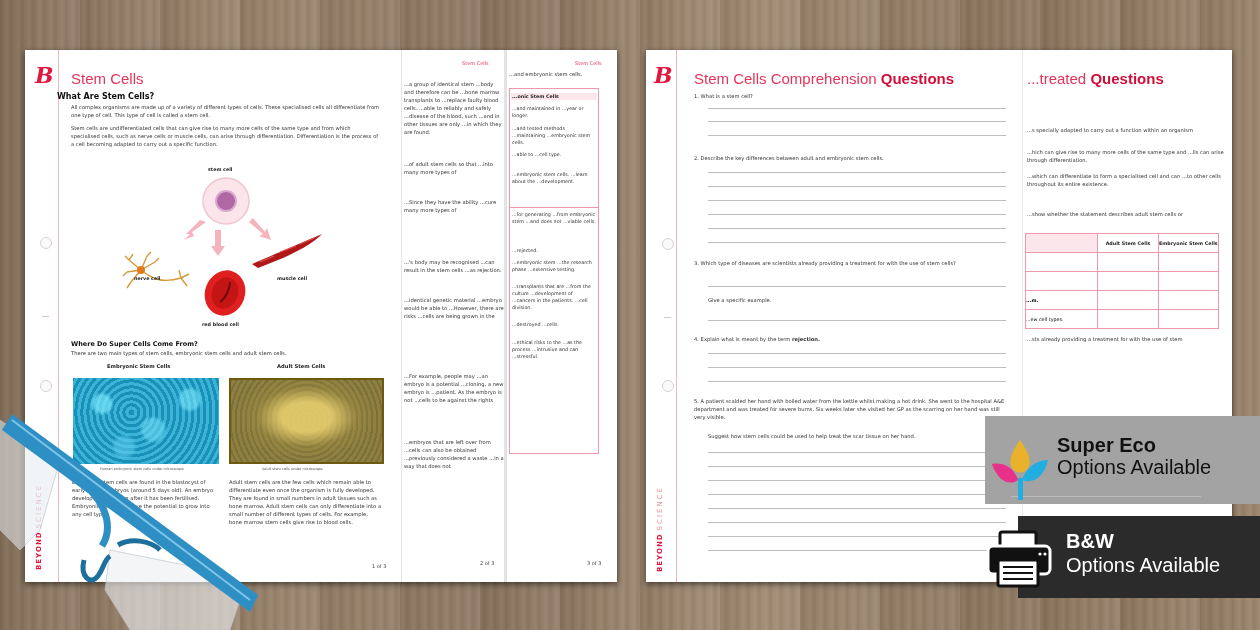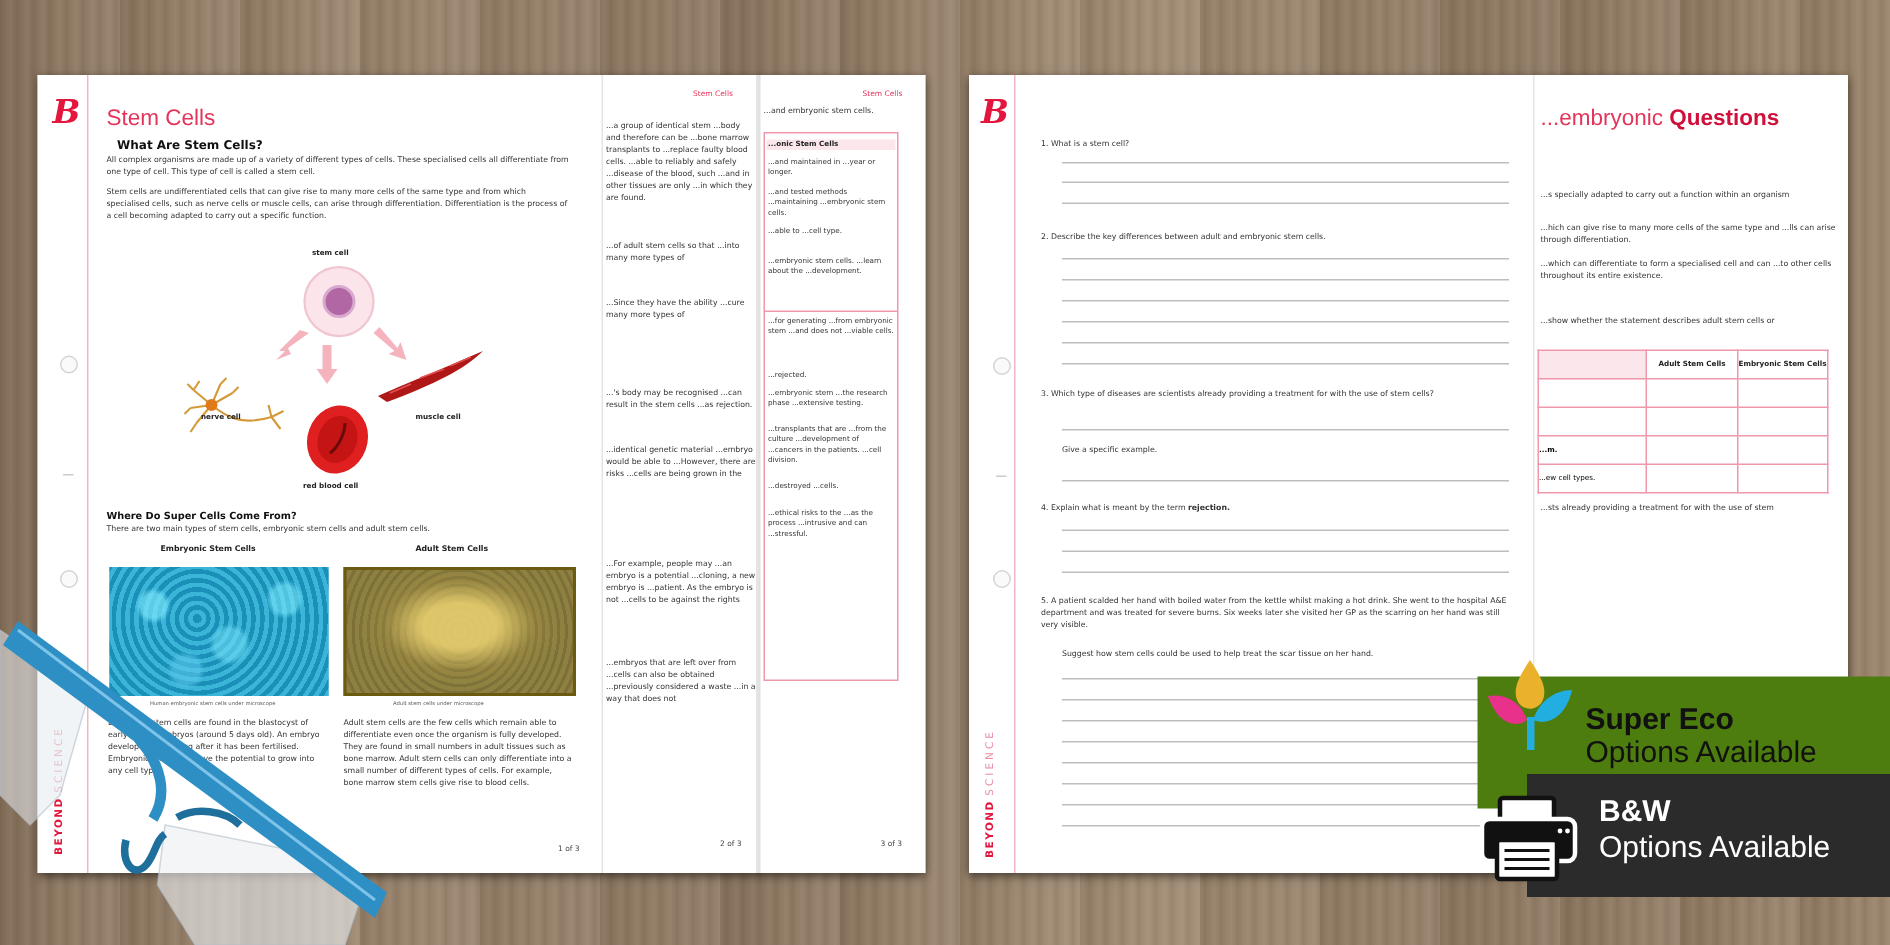--- a/index.html
+++ b/index.html
@@ -53,21 +53,21 @@
       #817339;
   }
   .q-line { position: absolute; height: 1px; background: #bdbdbd; }
   .tbl { position: absolute; border-collapse: collapse; font-size: 4.8px; }
   .tbl td { border: 1px solid #ef98ab; height: 19px; }
   .tbl .hd { background: #fbe7eb; }
 
   .side-table { position: absolute; left: 508px; top: 88px; width: 90px; height: 366px; border: 1px solid #ef98ab; }
 
   .badge-eco {
-    position: absolute; left: 985px; top: 451px; width: 275px; height: 88px; background: #4d7c0f;
+    position: absolute; left: 985px; top: 416px; width: 275px; height: 88px; background: #a3a3a3;
   }
   .badge-eco .t1 { position: absolute; left: 72px; top: 18px; font-size: 20px; font-weight: bold; color: #111; font-family: "Liberation Sans", sans-serif; }
   .badge-eco .t2 { position: absolute; left: 72px; top: 40px; font-size: 20px; color: #111; font-family: "Liberation Sans", sans-serif; }
   .badge-bw {
     position: absolute; left: 1018px; top: 516px; width: 242px; height: 82px; background: #2b2b2b;
   }
   .badge-bw .t1 { position: absolute; left: 48px; top: 14px; font-size: 20px; font-weight: bold; color: #fff; font-family: "Liberation Sans", sans-serif; }
   .badge-bw .t2 { position: absolute; left: 48px; top: 38px; font-size: 20px; color: #fff; font-family: "Liberation Sans", sans-serif; }
   .printer-icon { position: absolute; left: 984px; top: 530px; }
   .eco-icon { position: absolute; left: 990px; top: 438px; }
@@ -114,21 +114,21 @@
     <div class="margin-line" style="left:33px;"></div>
     <div class="logo-b" style="left:10px; top:14px;">B</div>
     <div class="hole" style="left:15px; top:187px;"></div>
     <div class="dash" style="left:17px; top:266px;"></div>
     <div class="hole" style="left:15px; top:330px;"></div>
     <div class="brand-vert" style="left:10px; top:520px;">
       <span>BEYOND</span><span class="sub">SCIENCE</span>
     </div>
 
     <div class="title" style="left:46px; top:20px;">Stem Cells</div>
-    <div class="h2" style="left:53px; top:42px;text-align:right;">What Are Stem Cells?</div>
+    <div class="h2" style="left:32px; top:42px;text-align:right;">What Are Stem Cells?</div>
     <div class="para" style="left:46px; top:53px; width:310px;">All complex organisms are made up of a variety of different types of cells. These specialised cells all differentiate from one type of cell. This type of cell is called a stem cell.</div>
     <div class="para" style="left:46px; top:74px; width:310px;">Stem cells are undifferentiated cells that can give rise to many more cells of the same type and from which specialised cells, such as nerve cells or muscle cells, can arise through differentiation. Differentiation is the process of a cell becoming adapted to carry out a specific function.</div>
 
     <div class="cell-label" style="left:183px; top:117px;">stem cell</div>
     <svg style="position:absolute; left:176px; top:126px;" width="50" height="50" viewBox="0 0 50 50">
       <circle cx="25" cy="25" r="23" fill="#fbe4ea" stroke="#f0c6d0" stroke-width="1.5"></circle>
       <circle cx="25" cy="25" r="10" fill="#b067a4" stroke="#d9a8cf" stroke-width="2"></circle>
     </svg>
     <svg style="position:absolute; left:155px; top:168px;" width="80" height="50" viewBox="0 0 80 50">
       <path d="M20 2 L6 16 L10 16 L4 22 L14 18 L12 14 L26 4 Z" fill="#f5b4bd"></path>
@@ -181,21 +181,21 @@
   <path d="M12 20 L250 200" stroke="#7ec4e8" stroke-width="2"></path>
   <path d="M92 92 C 108 110, 112 130, 102 146" stroke="#2e8fc4" stroke-width="7" fill="none"></path>
   <path d="M118 145 C 130 138, 150 140, 160 150" stroke="#1f6f9c" stroke-width="5" fill="none"></path>
   <path d="M84 160 C 80 176, 90 186, 98 176 C 104 168, 104 160, 110 156" stroke="#1f6f9c" stroke-width="5" fill="none"></path>
 </svg>
 
 <div class="sheet" style="left:646px; top:50px; width:586px; height:532px;">
 
   <div style="position:absolute; left:375px; top:0; width:211px; height:532px; background:#fff; border-left:2px solid #e6e6e6;">
     <div class="title" style="left:4px; top:20px;">
-      <span>...embryonic </span><span class="bold">Questions</span>
+      <span>...treated </span><span class="bold">Questions</span>
     </div>
     <div class="para" style="left:4px; top:76px; width:204px; white-space:nowrap; overflow:hidden;">...s specially adapted to carry out a function within an organism</div>
     <div class="para" style="left:4px; top:98px; width:204px;">...hich can give rise to many more cells of the same type and ...lls can arise through differentiation.</div>
     <div class="para" style="left:4px; top:122px; width:204px;">...which can differentiate to form a specialised cell and can ...to other cells throughout its entire existence.</div>
     <div class="para" style="left:4px; top:160px; width:204px; white-space:nowrap; overflow:hidden;">...show whether the statement describes adult stem cells or</div>
     <table class="tbl" style="left:2px; top:183px; width:194px;">
       <tbody>
           <tr>
         <td class="hd" style="width:72px;"></td>
         <td class="cell-label" style="position:static; width:60px; text-align:center; font-size:4.8px;">Adult Stem Cells</td>
@@ -229,20 +229,23 @@
   <div style="position:absolute; left:0; top:0; width:376px; height:532px; background:#fff;">
     <div class="margin-line" style="left:30px;"></div>
     <div class="logo-b" style="left:8px; top:14px;">B</div>
     <div class="hole" style="left:16px; top:188px;"></div>
     <div class="dash" style="left:18px; top:267px;"></div>
     <div class="hole" style="left:16px; top:330px;"></div>
     <div class="brand-vert" style="left:10px; top:522px;">
       <span>BEYOND</span><span class="sub">SCIENCE</span>
     </div>
 
+    <div class="title" style="left:48px; top:20px;">
+      <span>Stem Cells Comprehension </span><span class="bold">Questions</span>
+    </div>
 
     <div class="para" style="left:48px; top:42px; width:315px;"><span>1.</span> <span>What is a stem cell?</span></div>
     <div class="q-line" style="left:62px; top:58px; width:298px;"></div>
     <div class="q-line" style="left:62px; top:71px; width:298px;"></div>
     <div class="q-line" style="left:62px; top:85px; width:298px;"></div>
 
     <div class="para" style="left:48px; top:104px; width:315px;"><span>2.</span> <span>Describe the key differences between adult and embryonic stem cells.</span></div>
     <div class="q-line" style="left:62px; top:122px; width:298px;"></div>
     <div class="q-line" style="left:62px; top:136px; width:298px;"></div>
     <div class="q-line" style="left:62px; top:150px; width:298px;"></div>

